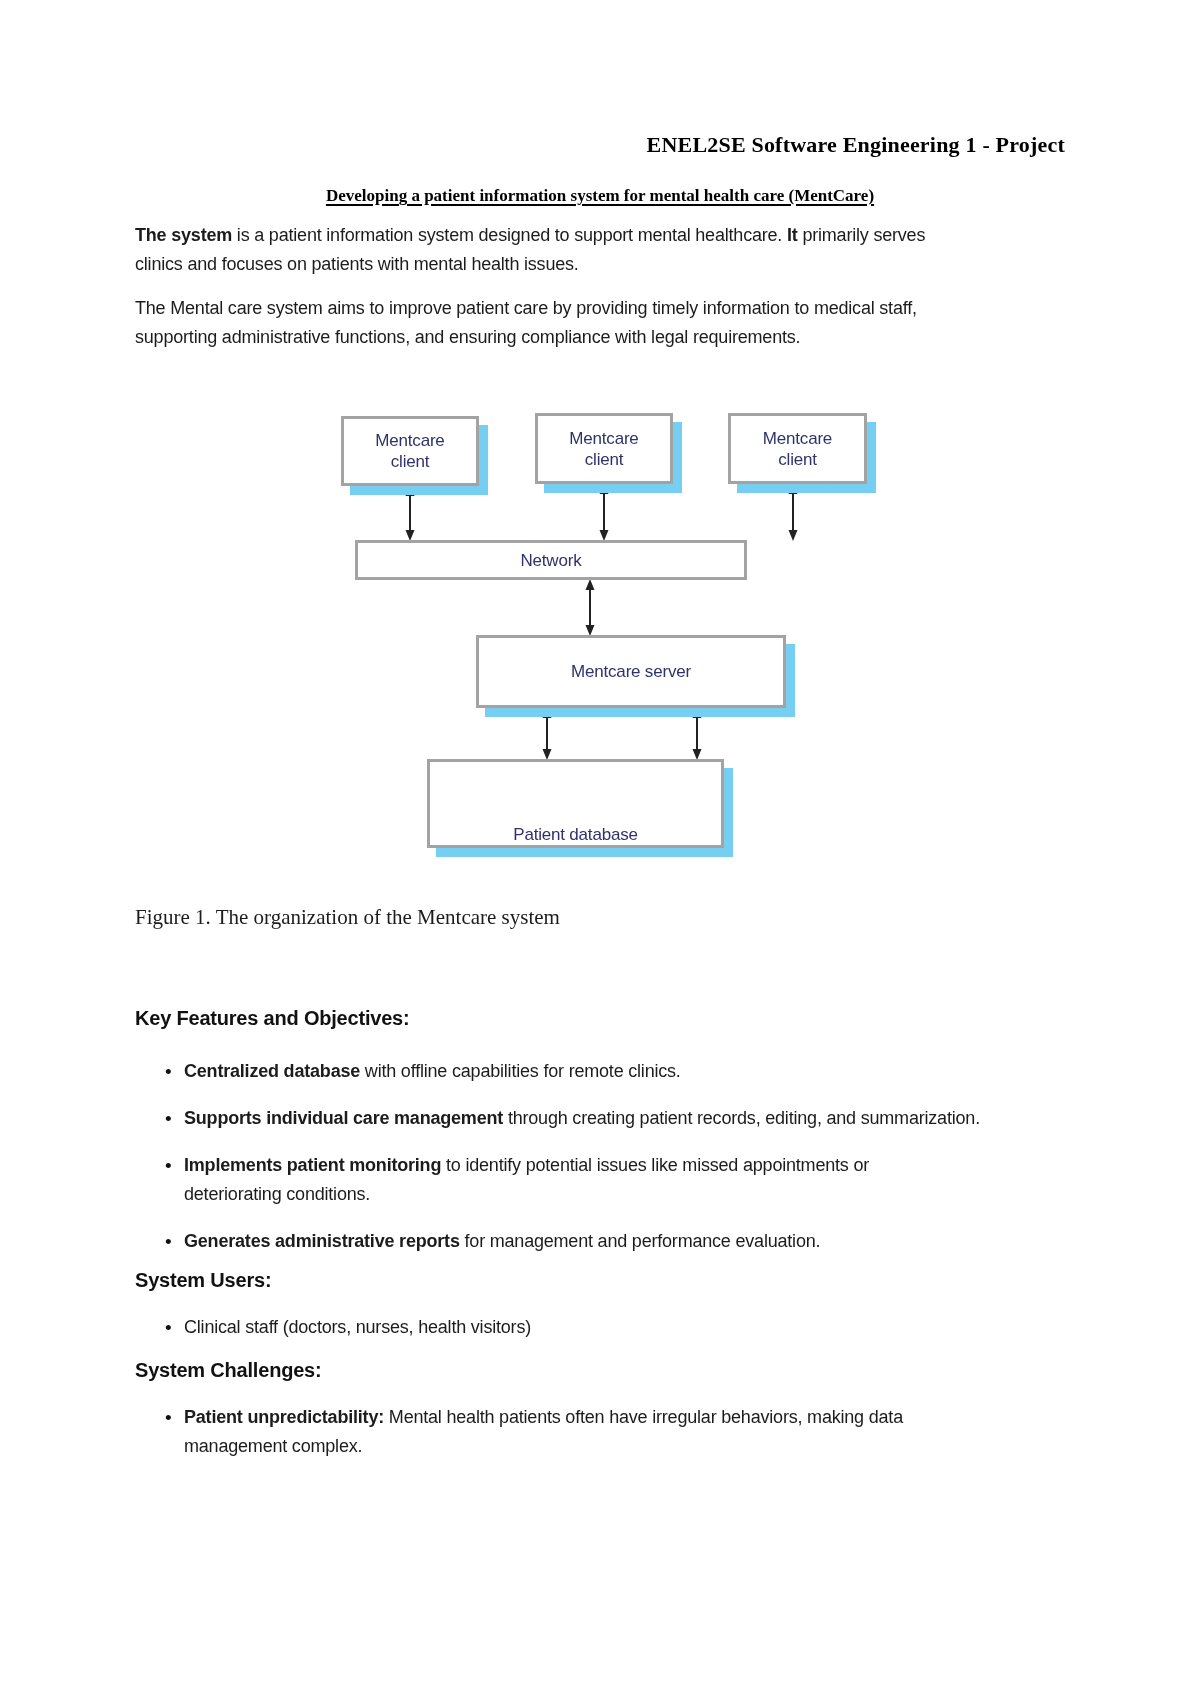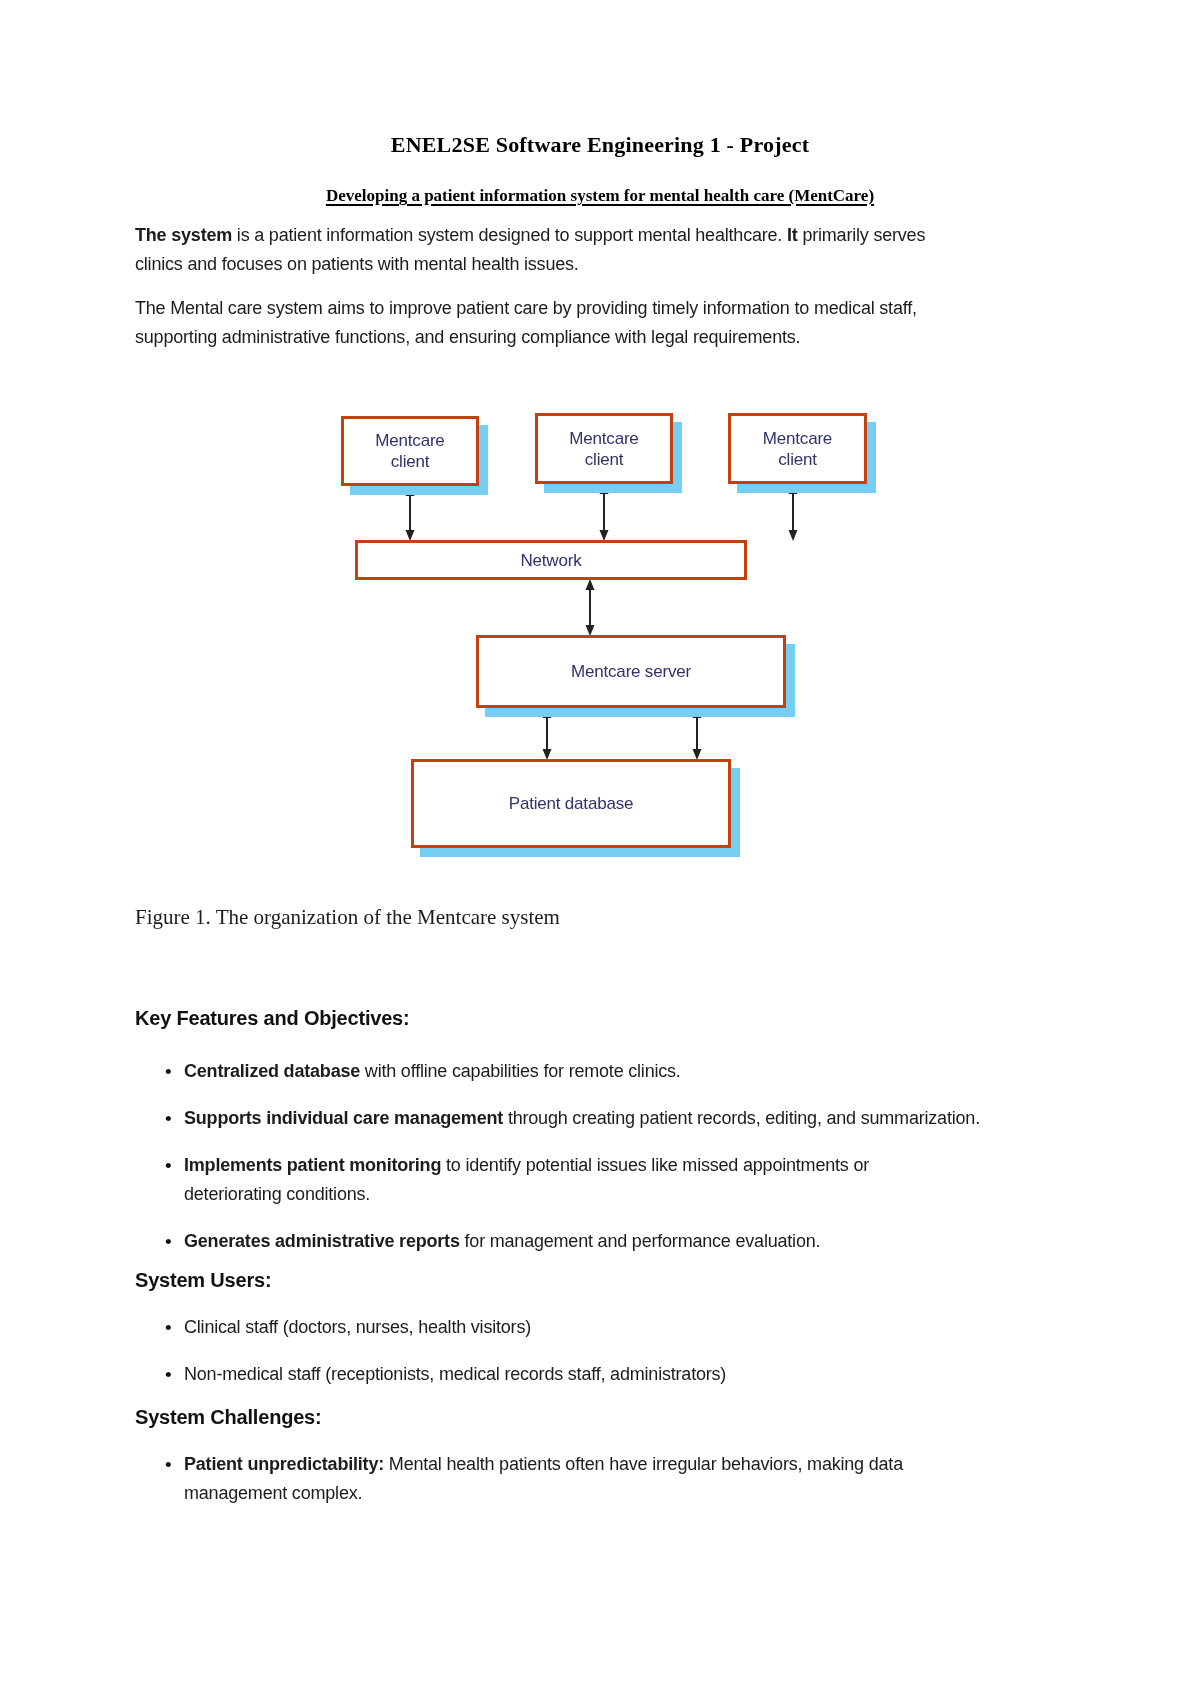--- a/index.html
+++ b/index.html
@@ -9,21 +9,21 @@
     box-sizing:border-box;
     padding:132px 135px 40px 135px;
     background:#ffffff;
     font-family:"Liberation Sans",sans-serif;
     color:#1c1c1c;
     overflow:hidden;
   }
   h1.doc-title{
     font-family:"Liberation Serif",serif;
     font-size:22px;line-height:26px;font-weight:bold;
-    text-align:center;color:#000;
+    text-align:right;color:#000;
     margin:0 0 24px 0;letter-spacing:.2px;
   }
   h2.doc-subtitle{
     font-family:"Liberation Serif",serif;
     font-size:17px;line-height:27px;font-weight:bold;
     text-align:center;color:#000;
     text-decoration:underline;text-decoration-thickness:2px;text-underline-offset:3px;
     margin:0 0 12px 0;
   }
   p.body{
@@ -37,21 +37,21 @@
   
   .figure{
     position:relative;
     width:930px;height:485px;
     margin:28px 0 0 0;
   }
   .figure svg.arrows{position:absolute;left:0;top:0;}
   .node{
     position:absolute;box-sizing:border-box;
     background:#ffffff;
-    border:3px solid #c2410c;
+    border:3px solid #a3a3a3;
     box-shadow:9px 9px 0 0 #76cff2;
     display:flex;align-items:center;justify-content:center;
   }
   .node.no-shadow{box-shadow:none;}
   .node .lbl{
     font-family:"Liberation Sans",sans-serif;
     font-size:17px;line-height:21px;
     color:#30336b;text-align:center;
     letter-spacing:-0.2px;
   }
@@ -146,42 +146,41 @@
     </div>
     <div class="node" style="left:593px;top:33px;width:139px;height:71px;">
       <span class="lbl narrow">Mentcare client</span>
     </div>
     <div class="node no-shadow" style="left:220px;top:160px;width:392px;height:40px;align-items:center;">
       <span class="lbl">Network</span>
     </div>
     <div class="node" style="left:341px;top:255px;width:310px;height:73px;">
       <span class="lbl">Mentcare server</span>
     </div>
-    <div class="node" style="left:276px;top:379px;width:320px;height:89px;">
+    <div class="node" style="left:292px;top:379px;width:297px;height:89px;align-items:flex-end;">
       <span class="lbl">Patient database</span>
     </div>
   </div>
 
   <p class="caption">Figure 1. The organization of the Mentcare system</p>
 
   <section>
     <h3 class="sec features">Key Features and Objectives:</h3>
     <ul class="blist">
       <li><b>Centralized database</b><span> with offline capabilities for remote clinics.</span></li>
       <li class="w2"><b>Supports individual care management</b><span> through creating patient records, editing, and summarization.</span></li>
       <li class="w3"><b>Implements patient monitoring</b><span> to identify potential issues like missed appointments or deteriorating conditions.</span></li>
       <li><b>Generates administrative reports</b><span> for management and performance evaluation.</span></li>
     </ul>
   </section>
 
   <section>
     <h3 class="sec users">System Users:</h3>
     <ul class="blist later">
       <li><b></b><span>Clinical staff (doctors, nurses, health visitors)</span></li>
-      <li><b></b><span>Non-medical staff (receptionists, medical records staff, administrators)</span></li>
     </ul>
   </section>
 
   <section>
     <h3 class="sec challenges">System Challenges:</h3>
     <ul class="blist later">
       <li class="wc"><b>Patient unpredictability:</b><span> Mental health patients often have irregular behaviors, making data management complex.</span></li>
     </ul>
   </section>
 

